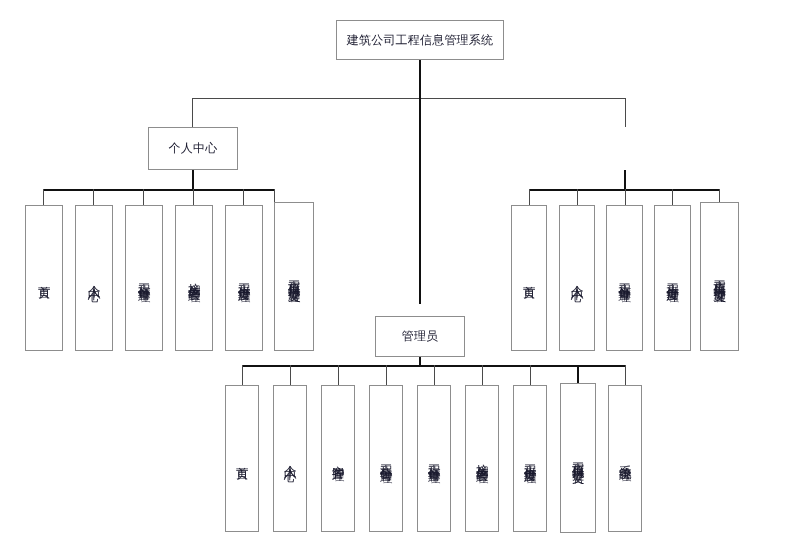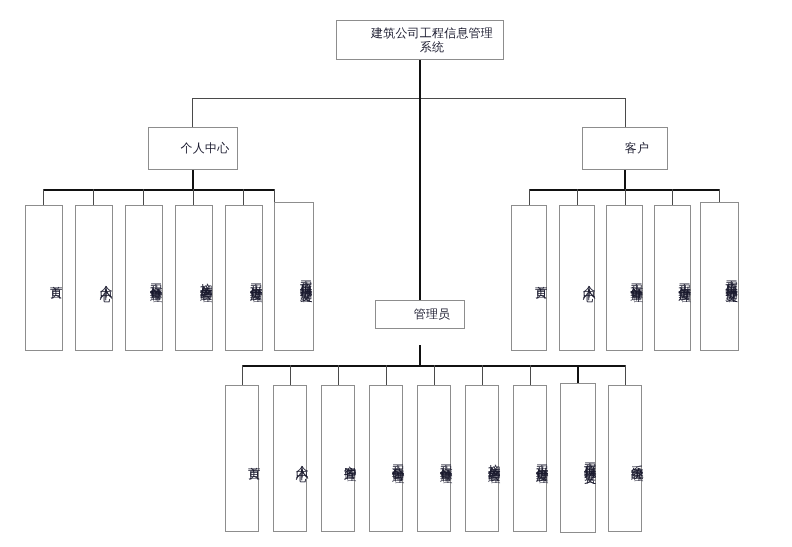--- a/index.html
+++ b/index.html
@@ -19,21 +19,20 @@
   }
   .node {
     position: absolute;
     box-sizing: border-box;
     background: #ffffff;
     border: 1px solid #8d8d8d;
     display: flex;
     align-items: center;
     justify-content: center;
     z-index: 3;
-    padding-left: 24px;
   }
   .node .label {
     color: #1a1a2e;
     text-align: center;
     line-height: 1.18;
   }
   
   .node-h .label {
     writing-mode: horizontal-tb;
     font-size: 12px;
@@ -102,25 +101,22 @@
   <div class="connector thin" style="left:625px; top:365px; width:1px; height:20px;"></div>
 
   <div class="node node-h" style="left:336px; top:20px; width:168px; height:40px;">
     <span class="label">建筑公司工程信息管理系统</span>
   </div>
 
   <div class="node node-h" style="left:148px; top:127px; width:90px; height:43px;">
     <span class="label">个人中心</span>
   </div>
 
-  <div class="node node-h" style="left:582px; top:127px; width:86px; height:43px;">
-    <span class="label">客户</span>
-  </div>
 
-  <div class="node node-h" style="left:375px; top:300px; width:90px; height:29px;">
+  <div class="node node-h" style="left:375px; top:316px; width:90px; height:41px;">
     <span class="label">管理员</span>
   </div>
 
   <div class="node node-v" style="left:25px; top:205px; width:38px; height:146px;">
     <span class="label">首页</span>
   </div>
   <div class="node node-v" style="left:75px; top:205px; width:38px; height:146px;">
     <span class="label">个人中心</span>
   </div>
   <div class="node node-v" style="left:125px; top:205px; width:38px; height:146px;">

